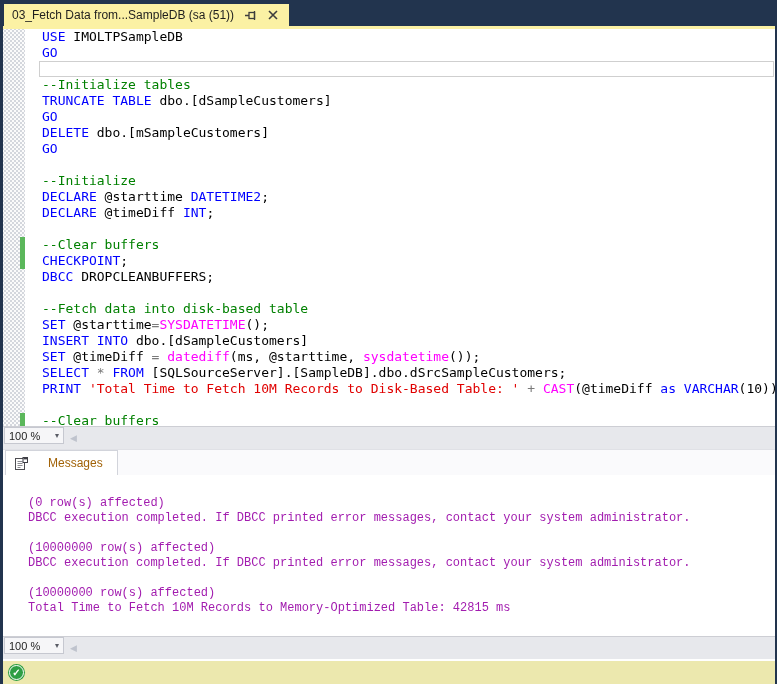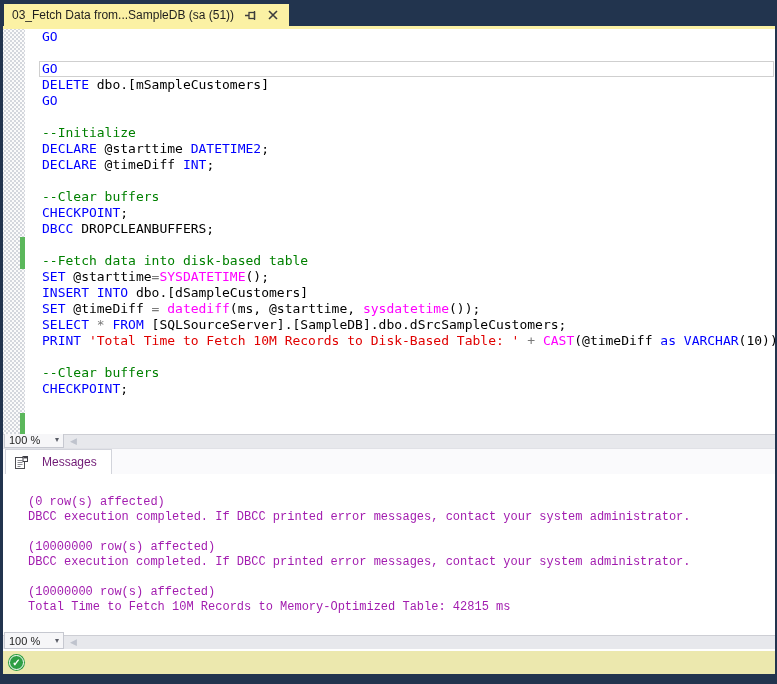--- a/index.html
+++ b/index.html
@@ -48,41 +48,41 @@
   }
   .tok-kw  { color:var(--c-kw,#0000ff); }
   .tok-cm  { color:var(--c-cm,#008000); }
   .tok-str { color:var(--c-str,#e00000);text-align:center; }
   .tok-fn  { color:var(--c-fn,#ff00ff); }
   .tok-op  { color:var(--c-op,#7a7a7a); }
   .tok-id  { color:var(--c-id,#000000); }
   .caret-line-box { position:absolute; left:14px; right:1px; height:16px; border:1px solid #cfcfcf; }
   
   .hscroll-row {
-    height:14px; background:var(--c-strip,#e7e8ec);
-    display:flex; align-items:flex-end; flex:none;
+    height:23px; background:var(--c-strip,#e7e8ec);
+    display:flex; align-items:flex-start; flex:none;
     border-top:1px solid #cdced4;
   }
   .zoom-select {
     margin-left:1px; width:60px; height:17px;
     background:#f6f6f8; border:1px solid #c6c8d0;
     font-size:11px; color:#1e1e1e;
     display:flex; align-items:center; justify-content:space-between;
     padding:0 4px; cursor:default;
   }
   .dd-arrow { font-size:8px; color:#5a5d66; }
   .hscroll { flex:1; height:100%; display:flex; align-items:center; padding-left:6px; }
   .scroll-arrow-left { color:#bfc3cd; font-size:9px; line-height:1; }
   
   .results-tab-row { height:26px; background:#fafafc; display:flex; align-items:stretch; border-top:1px solid #e0e1e6; flex:none; }
   .results-tab {
     margin-left:2px; background:#fff;
     border:1px solid #d2d4db; border-bottom:none;
-    display:flex; align-items:center; gap:13px;
-    padding:0 14px 0 8px; font-size:12px; color:#701a75; cursor:default;
+    display:flex; align-items:center; gap:19px;
+    padding:0 14px 0 8px; font-size:12px; color:#a16207; cursor:default;
   }
   .messages { height:161px; background:#fff; overflow:hidden; padding:6px 0 0 25px; flex:none; }
   .msg-line {
     height:15px; line-height:15px;
     font-family:"Liberation Mono", monospace;
     font-size:12px; color:#a21caf; white-space:pre;
   }
   
   .gap-strip { height:2px; background:#fff; flex:none; }
   .status-bar {
@@ -122,22 +122,25 @@
   <div class="tab-accent"></div>
 
   <div class="editor">
     <div class="editor-margin" id="margin">
         <div class="change-bar" style="top: 208px; height: 32px;"></div>
         <div class="change-bar" style="top: 384px; height: 32px;"></div>
       </div>
     <div class="code-area" id="code-area">
       <div class="caret-line-box" id="caret-box" style="top: 32px;"></div>
       <div id="code">
+          <div class="code-line"><span class="tok-kw">USE</span><span class="tok-id"> IMOLTPSampleDB</span></div>
           <div class="code-line"><span class="tok-kw">GO</span></div>
           <div class="code-line">&nbsp;</div>
+          <div class="code-line"><span class="tok-cm">--Initialize tables</span></div>
+          <div class="code-line"><span class="tok-kw">TRUNCATE TABLE</span><span class="tok-id"> dbo.[dSampleCustomers]</span></div>
           <div class="code-line"><span class="tok-kw">GO</span></div>
           <div class="code-line"><span class="tok-kw">DELETE</span><span class="tok-id"> dbo.[mSampleCustomers]</span></div>
           <div class="code-line"><span class="tok-kw">GO</span></div>
           <div class="code-line">&nbsp;</div>
           <div class="code-line"><span class="tok-cm">--Initialize</span></div>
           <div class="code-line"><span class="tok-kw">DECLARE</span><span class="tok-id"> @starttime </span><span class="tok-kw">DATETIME2</span><span class="tok-id">;</span></div>
           <div class="code-line"><span class="tok-kw">DECLARE</span><span class="tok-id"> @timeDiff </span><span class="tok-kw">INT</span><span class="tok-id">;</span></div>
           <div class="code-line">&nbsp;</div>
           <div class="code-line"><span class="tok-cm">--Clear buffers</span></div>
           <div class="code-line"><span class="tok-kw">CHECKPOINT</span><span class="tok-id">;</span></div>

